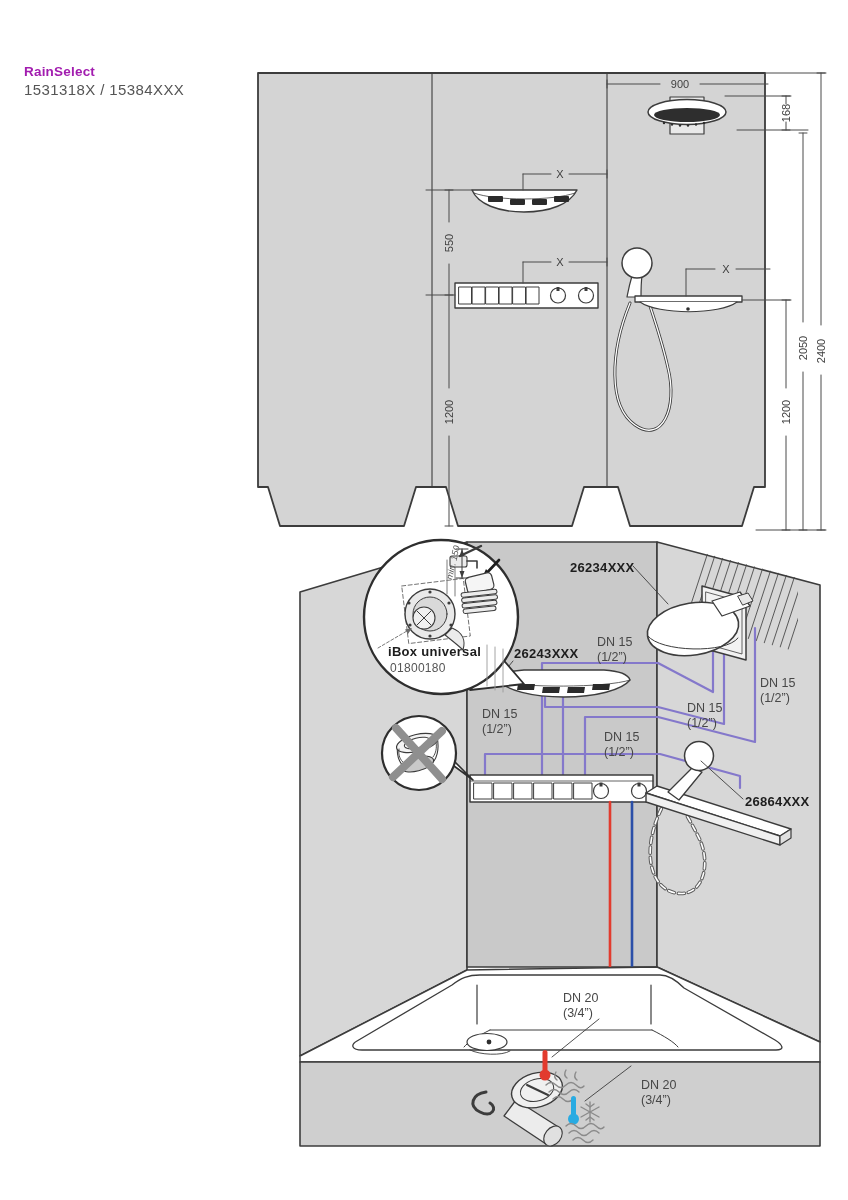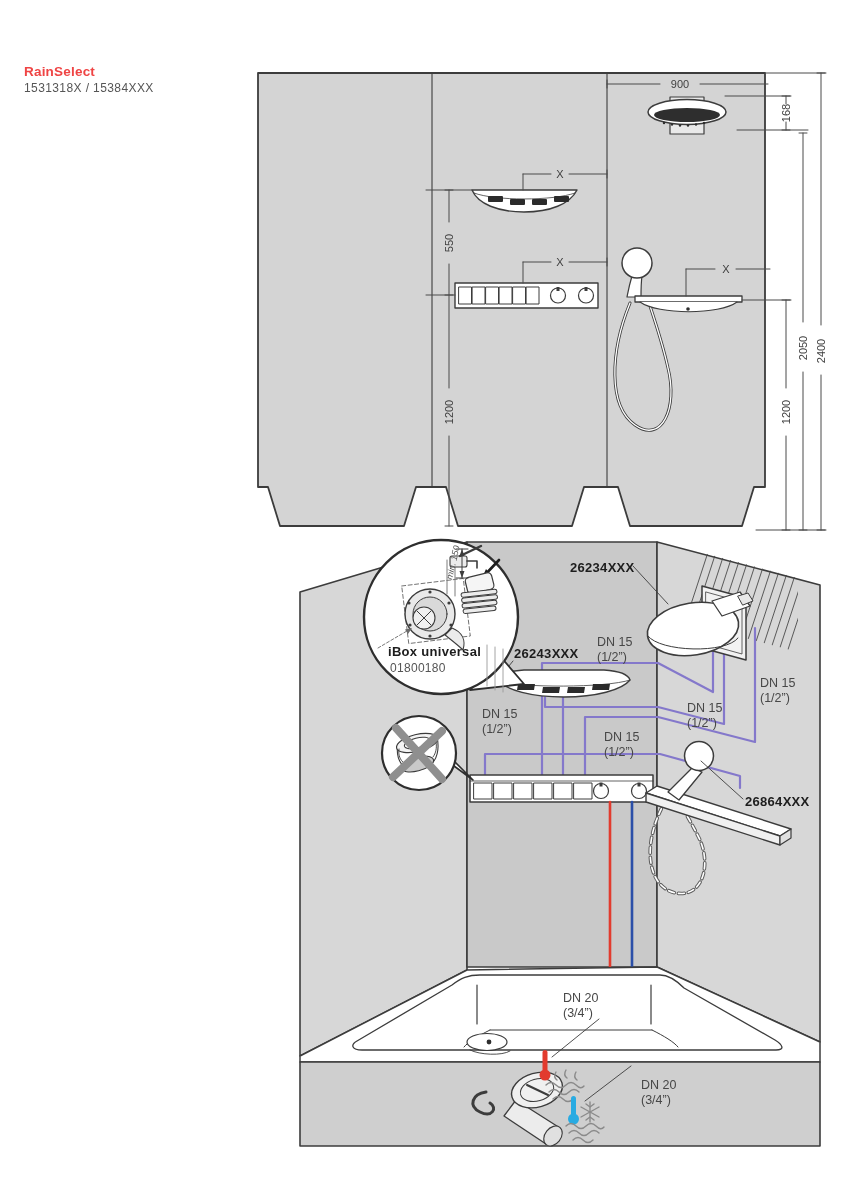--- a/index.html
+++ b/index.html
@@ -1,20 +1,20 @@
 <!DOCTYPE html>
 <html><head>
 <meta charset="utf-8">
 <style>
   html,body{margin:0;padding:0;background:#ffffff;}
   .page{position:relative;width:848px;height:1200px;background:#fff;overflow:hidden;
         font-family:"Liberation Sans",sans-serif;}
   .hdr{position:absolute;left:24px;top:64px;line-height:1.25;}
-  .hdr .t{font-size:13.5px;font-weight:bold;color:#ef4444;letter-spacing:.2px;}
-  .hdr .c{font-size:12px;color:#555;letter-spacing:.4px;}
+  .hdr .t{font-size:13.5px;font-weight:bold;color:#a21caf;letter-spacing:.2px;}
+  .hdr .c{font-size:15px;color:#555;letter-spacing:.4px;}
   svg text{font-family:"Liberation Sans",sans-serif;}
   .dim{font-size:11px;fill:#3f3f3f;}
   .lblB{font-size:13px;font-weight:bold;fill:#1d1d1d;letter-spacing:.3px;}
   .lblP{font-size:12.5px;fill:#474747;}
   .lblI{font-size:9px;font-style:italic;fill:#555;}
   .code{font-size:12px;fill:#555;letter-spacing:.3px;}
 </style>
 </head>
 <body>
 

